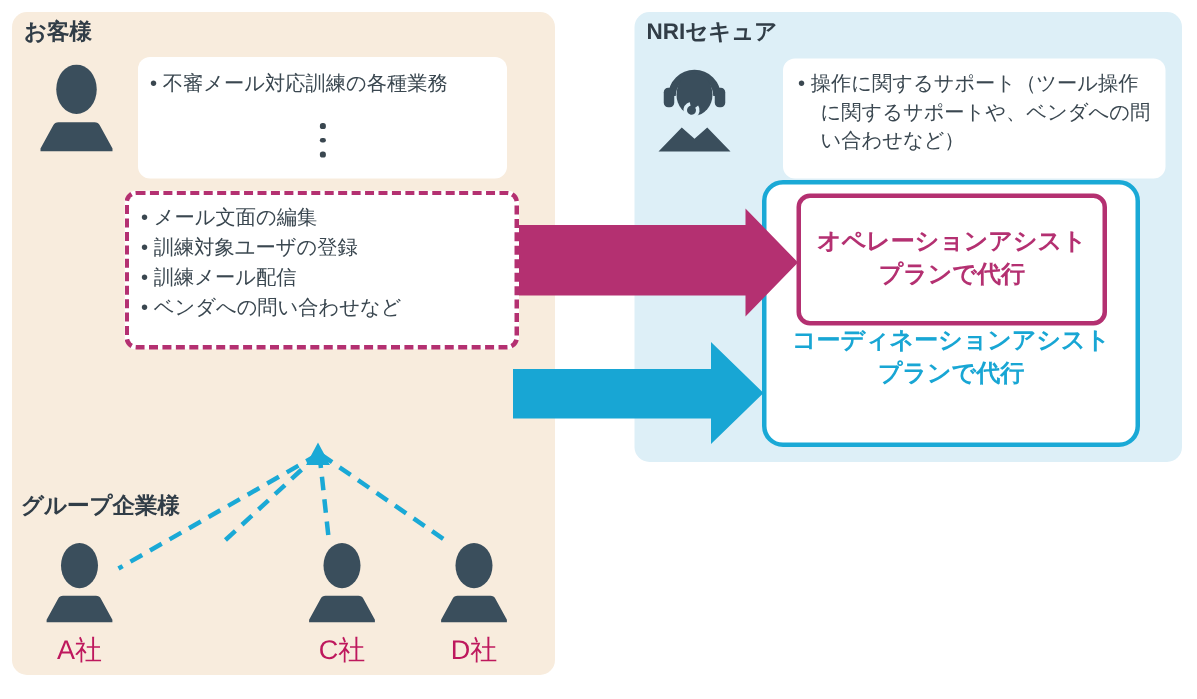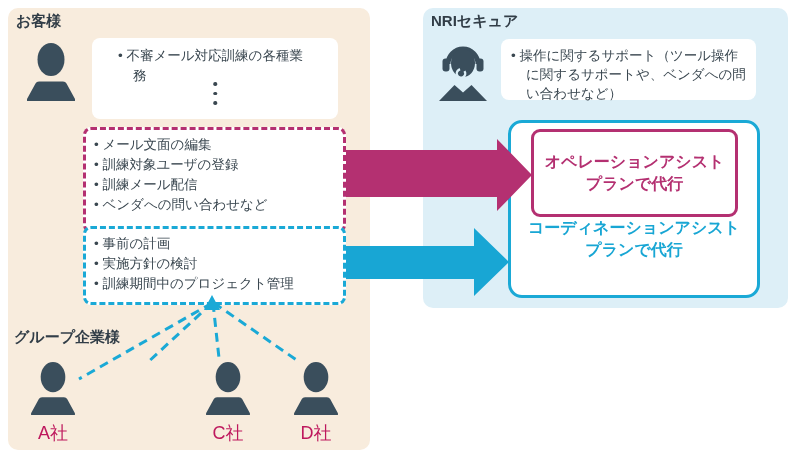--- a/index.html
+++ b/index.html
@@ -8,22 +8,22 @@
     font-family:"Liberation Sans","DejaVu Sans",sans-serif;color:#3a4750;
   }
   .abs{position:absolute;}
   
   .panel{border-radius:10px;}
   .panel-left{left:8px;top:8px;width:362px;height:442px;background:#f8ecdd;z-index:1;}
   .panel-right{left:423px;top:8px;width:365px;height:300px;background:#ddeff7;z-index:1;}
   .panel-title{font-size:15px;font-weight:bold;color:#313d47;z-index:2;}
   
   .white-box{background:#fff;border-radius:8px;box-sizing:border-box;z-index:2;}
-  .tasks-box{left:92px;top:38px;width:246px;height:81px;padding:8px 26px;}
-  .support-box{left:501px;top:39px;width:255px;height:61px;padding:7px 8px 7px 10px;}
+  .tasks-box{left:92px;top:38px;width:246px;height:81px;padding:8px 8px;}
+  .support-box{left:522px;top:39px;width:255px;height:80px;padding:7px 8px 7px 10px;}
   .item{font-size:13.5px;line-height:20px;padding-left:15px;text-indent:-15px;color:#3a4750;}
   .item::before{content:"• ";}
   .support-box .item{line-height:19px;}
   
   .vdots{left:50%;top:44px;transform:translateX(-50%);display:flex;flex-direction:column;gap:6px;}
   .vdots i{display:block;width:3.5px;height:3.5px;border-radius:50%;background:#3a4750;}
   
   .dash-box{background:#fff;border-radius:8px;box-sizing:border-box;padding:5px 8px;z-index:4;}
   .op-tasks{left:83px;top:127px;width:263px;height:106px;border:3px dashed #b43071;}
   .co-tasks{left:83px;top:226px;width:263px;height:79px;border:3px dashed #1aa9d6;}
@@ -100,25 +100,20 @@
     <polygon points="338,150 497,150 497,139 532,175 497,211 497,197 338,197" fill="#b43071"></polygon>
     <polygon points="342,246 474,246 474,228 509,262 474,296 474,279 342,279" fill="#18a6d4"></polygon>
   </svg>
 
   <div class="abs dash-box op-tasks">
     <div class="item">メール文面の編集</div>
     <div class="item">訓練対象ユーザの登録</div>
     <div class="item">訓練メール配信</div>
     <div class="item">ベンダへの問い合わせなど</div>
   </div>
-  <div class="abs dash-box co-tasks">
-    <div class="item">事前の計画</div>
-    <div class="item">実施方針の検討</div>
-    <div class="item">訓練期間中のプロジェクト管理</div>
-  </div>
 
   <div class="abs panel-title group-title">グループ企業様</div>
 
   <div class="abs company" style="left:30px;">
     <svg width="46" height="53" viewBox="0 0 50 58">
       <ellipse cx="25" cy="16.5" rx="13.5" ry="16.5" fill="#3a4e5c"></ellipse>
       <path d="M1 58 L1 56 L9.5 40.5 Q10.5 38.5 13 38.5 L37 38.5 Q39.5 38.5 40.5 40.5 L49 56 L49 58 Z" fill="#3a4e5c"></path>
     </svg>
     <div class="label">A社</div>
   </div>

